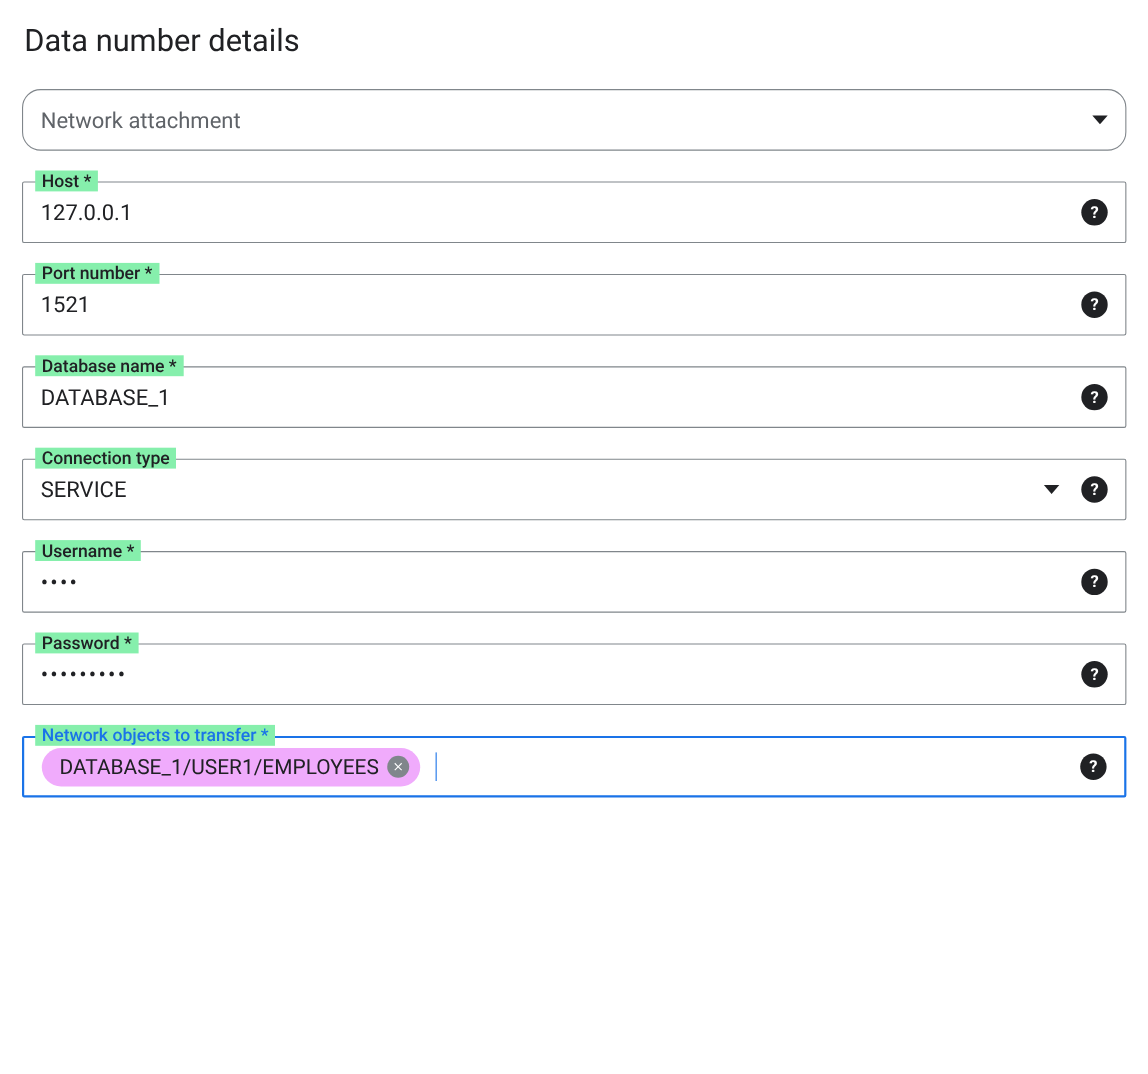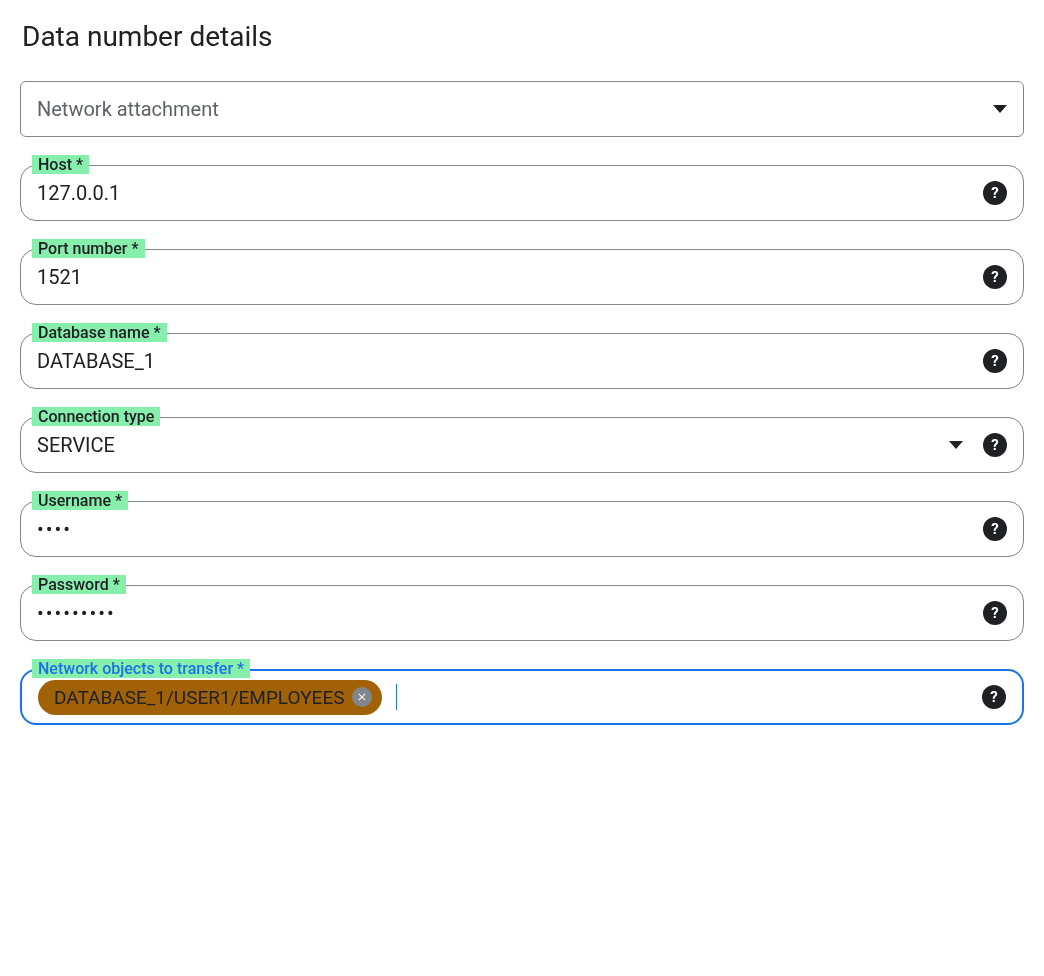--- a/index.html
+++ b/index.html
@@ -26,31 +26,31 @@
       margin-bottom: 28px;
     }
     .field-wrapper.focused .field-box {
       border: 2px solid #1a73e8;
     }
     .field-wrapper.focused .floating-label {
       color: #1a73e8;
     }
     .field-box {
       border: 1px solid #80868b;
-      border-radius: 16px;
+      border-radius: 2px;
       min-height: 56px;
       display: flex;
       align-items: center;
       padding: 0 16px;
       position: relative;
       background: #fff;
     }
     .plain-box {
       border: 1px solid #80868b;
-      border-radius: 6px;
+      border-radius: 17px;
       min-height: 56px;
       display: flex;
       align-items: center;
       padding: 0 16px;
       justify-content: space-between;
       cursor: pointer;
     }
     .plain-box .placeholder {
       font-size: 20px;
       color: #5f6368;
@@ -99,21 +99,21 @@
       height: 0;
       border-left: 7px solid transparent;
       border-right: 7px solid transparent;
       border-top: 8px solid #202124;
       flex-shrink: 0;
     }
     .select-caret {
       margin-right: 8px;
     }
     .chip {
-      background: #a16207;
+      background: #f0abfc;
       border-radius: 18px;
       padding: 6px 10px 6px 16px;
       display: inline-flex;
       align-items: center;
       gap: 8px;
       font-size: 19px;
       color: #202124;
     }
     .chip-close {
       width: 20px;

